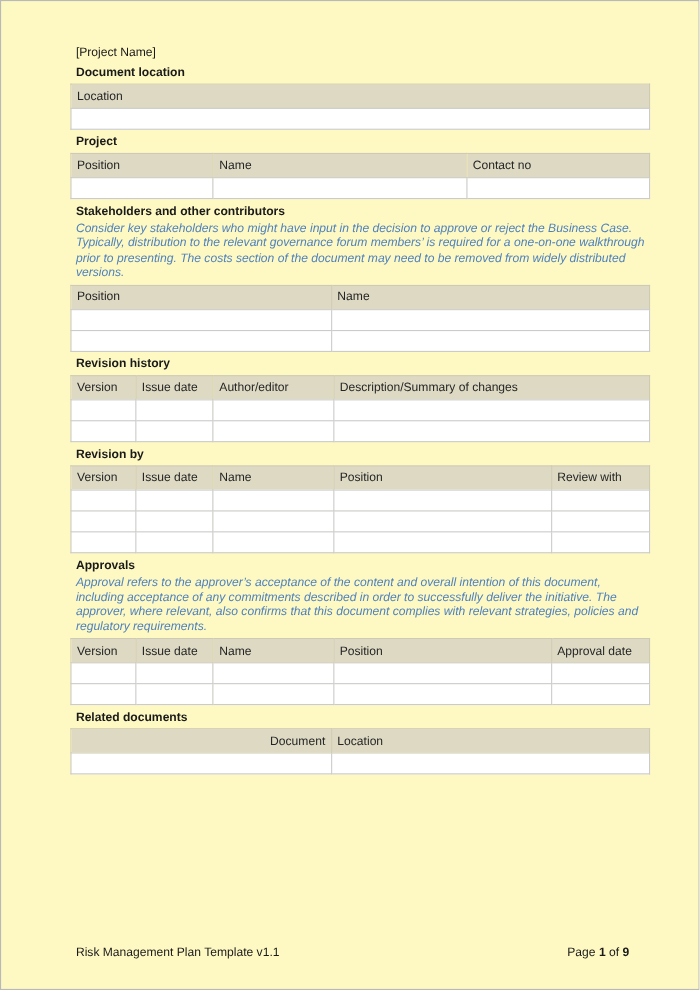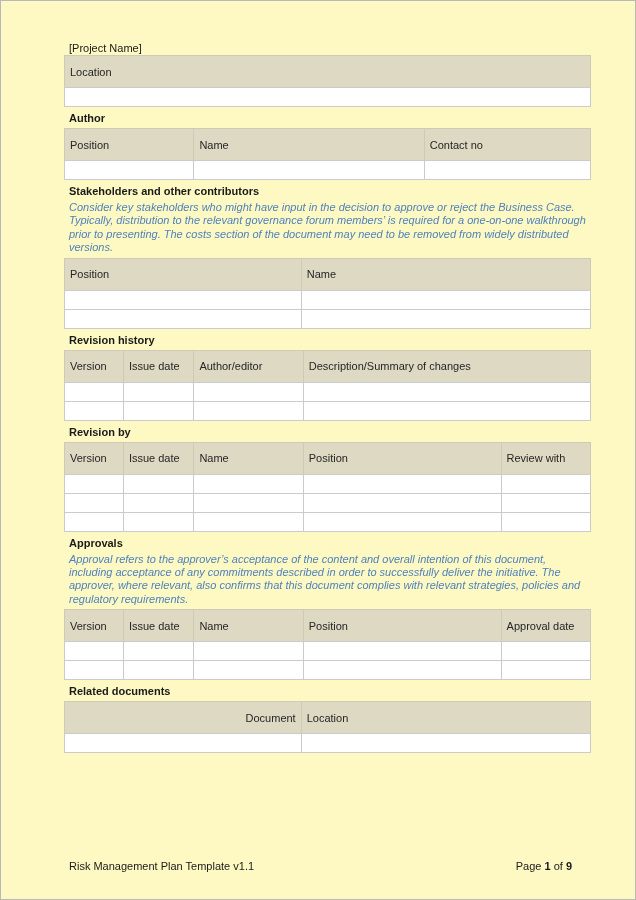--- a/index.html
+++ b/index.html
@@ -44,21 +44,21 @@
     border-collapse:collapse;
     table-layout:fixed;
     margin:0 0 2px 0;
   }
   table.doc-table th{
     background:var(--table-header-bg);
     border:1px solid #cfcab6;
     border-bottom-color:var(--table-border);
     font-size:11px;font-weight:normal;text-align:left;
     color:#262626;
-    height:32px;
+    height:22px;
     padding:0 5px;
     box-sizing:border-box;
     white-space:nowrap;overflow:hidden;
   }
   table.doc-table td{
     border:1px solid var(--table-border);
     height:19px;
     padding:0 5px;
     box-sizing:border-box;
     background:#ffffff;
@@ -78,37 +78,38 @@
 </head>
 <body>
 
 <div class="page">
 
   <div class="project-name indent">[Project Name]</div>
 
 
   <div>
   <section class="doc-section">
+    <h2 class="section-heading">Document location</h2>
 
     <table class="doc-table">
       <thead>
             <tr>
               <th style="width: 100%;">Location</th>
             </tr>
           </thead>
       <tbody>
             <tr>
               <td></td>
             </tr>
           </tbody>
     </table>
   </section>
 
   <section class="doc-section">
-    <h2 class="section-heading">Author</h2>
+    <h2 class="section-heading">Project</h2>
 
     <table class="doc-table">
       <thead>
             <tr>
               <th style="width: 24.6%;">Position</th>
               <th style="width: 43.8%;">Name</th>
               <th style="width: 31.6%;">Contact no</th>
             </tr>
           </thead>
       <tbody>

